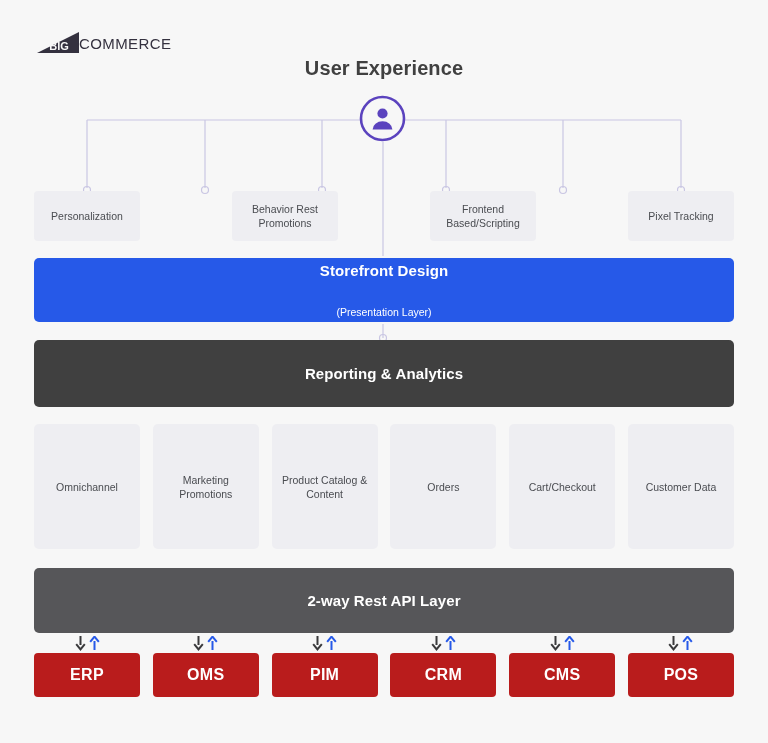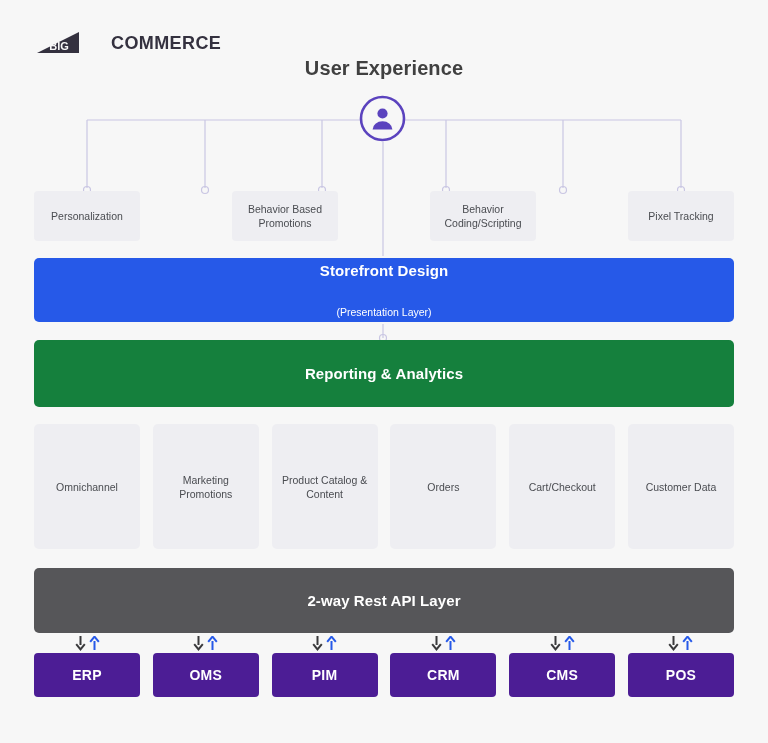--- a/index.html
+++ b/index.html
@@ -20,27 +20,26 @@
   .logo {
     position: absolute;
     left: 36px;
     top: 33px;
     display: flex;
     align-items: center;
     height: 20px;
   }
   .logo-mark { display: block; }
   .logo-word {
-    font-size: 18px;
-    font-weight: bold;
+    font-size: 15px;
+    font-weight: normal;
     letter-spacing: 0.4px;
     color: #34313f;
     margin-left: -1px;
     line-height: 1;
-    padding-left: 32px;
   }
 
   
   .page-title {
     position: absolute;
     top: 57px;
     left: 0;
     width: 768px;
     text-align: center;
     font-size: 20px;
@@ -117,21 +116,21 @@
     margin-top: 3px;
   }
   .bar-storefront {
     top: 258px;
     height: 64px;
     background: #2659e8;
   }
   .bar-reporting {
     top: 340px;
     height: 67px;
-    background: #15803d;
+    background: #404040;
   }
   .bar-api {
     top: 568px;
     height: 65px;
     background: #565659;
     text-align: center;
   }
 
   
   .services-row {
@@ -176,27 +175,27 @@
   .arrows {
     height: 20px;
     display: flex;
     align-items: center;
     justify-content: center;
     gap: 3px;
   }
   .system-box {
     width: 106px;
     height: 44px;
-    background: #4c1d95;
+    background: #b91c1c;
     border-radius: 4px;
     display: flex;
     align-items: center;
     justify-content: center;
     color: #ffffff;
-    font-size: 14px;
+    font-size: 16px;
     font-weight: bold;
     letter-spacing: 0.3px;
   }
 </style>
 </head>
 <body>
 
 <div class="logo">
   <svg class="logo-mark" width="44" height="22" viewBox="0 0 44 22">
     <path d="M43 0 L43 21 L1 21 Z" fill="#34313f"></path>
@@ -238,24 +237,24 @@
   <circle cx="23.5" cy="23.5" r="21.5" fill="#f7f7f7" stroke="#5b43be" stroke-width="2.6"></circle>
   <circle cx="23.5" cy="18.5" r="5.1" fill="#5b43be"></circle>
   <path d="M13.6 34.5 a9.9 8.2 0 0 1 19.8 0 z" fill="#5b43be"></path>
 </svg>
 
 <div class="ux-row">
   <div class="ux-box">
     <span>Personalization</span>
   </div>
   <div class="ux-box">
-    <span>Behavior Based Promotions</span>
+    <span>Behavior Rest Promotions</span>
   </div>
   <div class="ux-box">
-    <span>Behavior Coding/Scripting</span>
+    <span>Frontend Based/Scripting</span>
   </div>
   <div class="ux-box">
     <span>Pixel Tracking</span>
   </div>
 </div>
 
 <div class="bar bar-storefront">
   <div class="bar-title">Storefront Design</div>
   <div class="bar-sub">(Presentation Layer)</div>
 </div>

